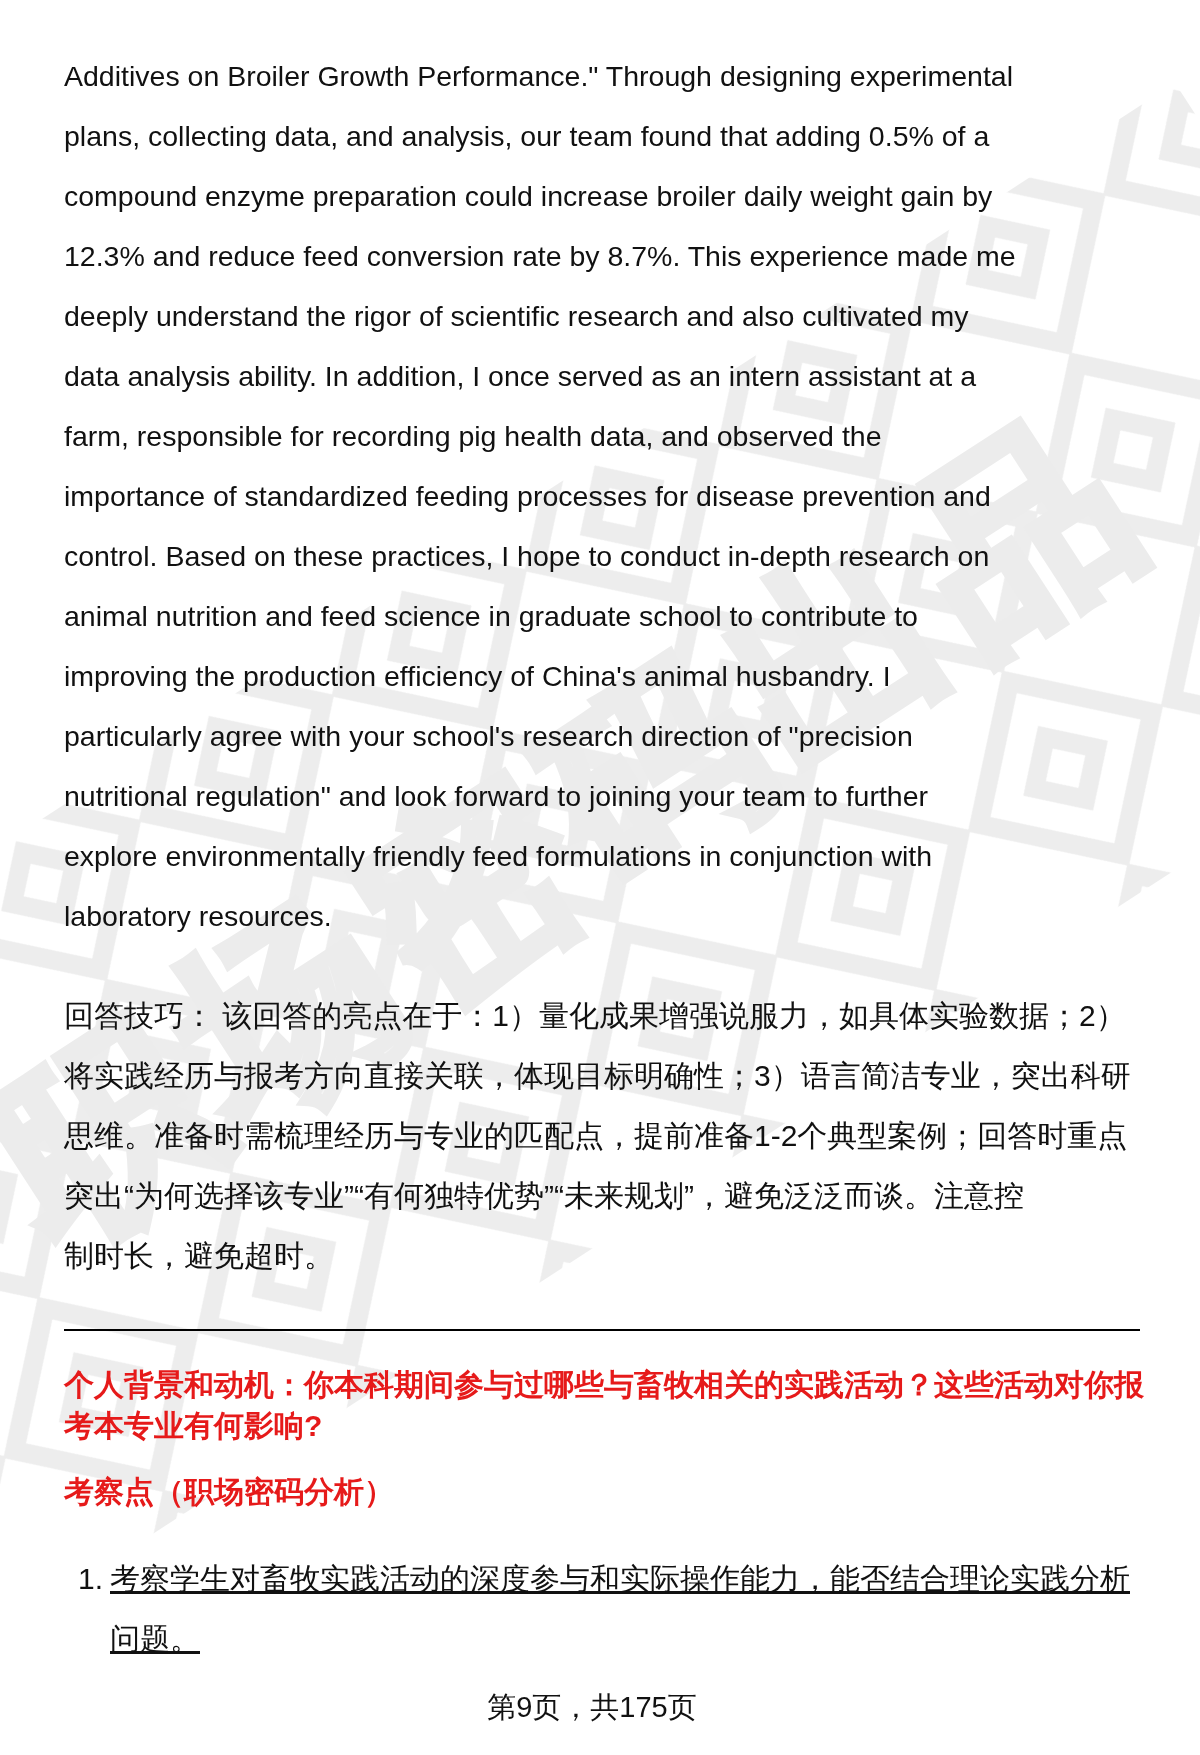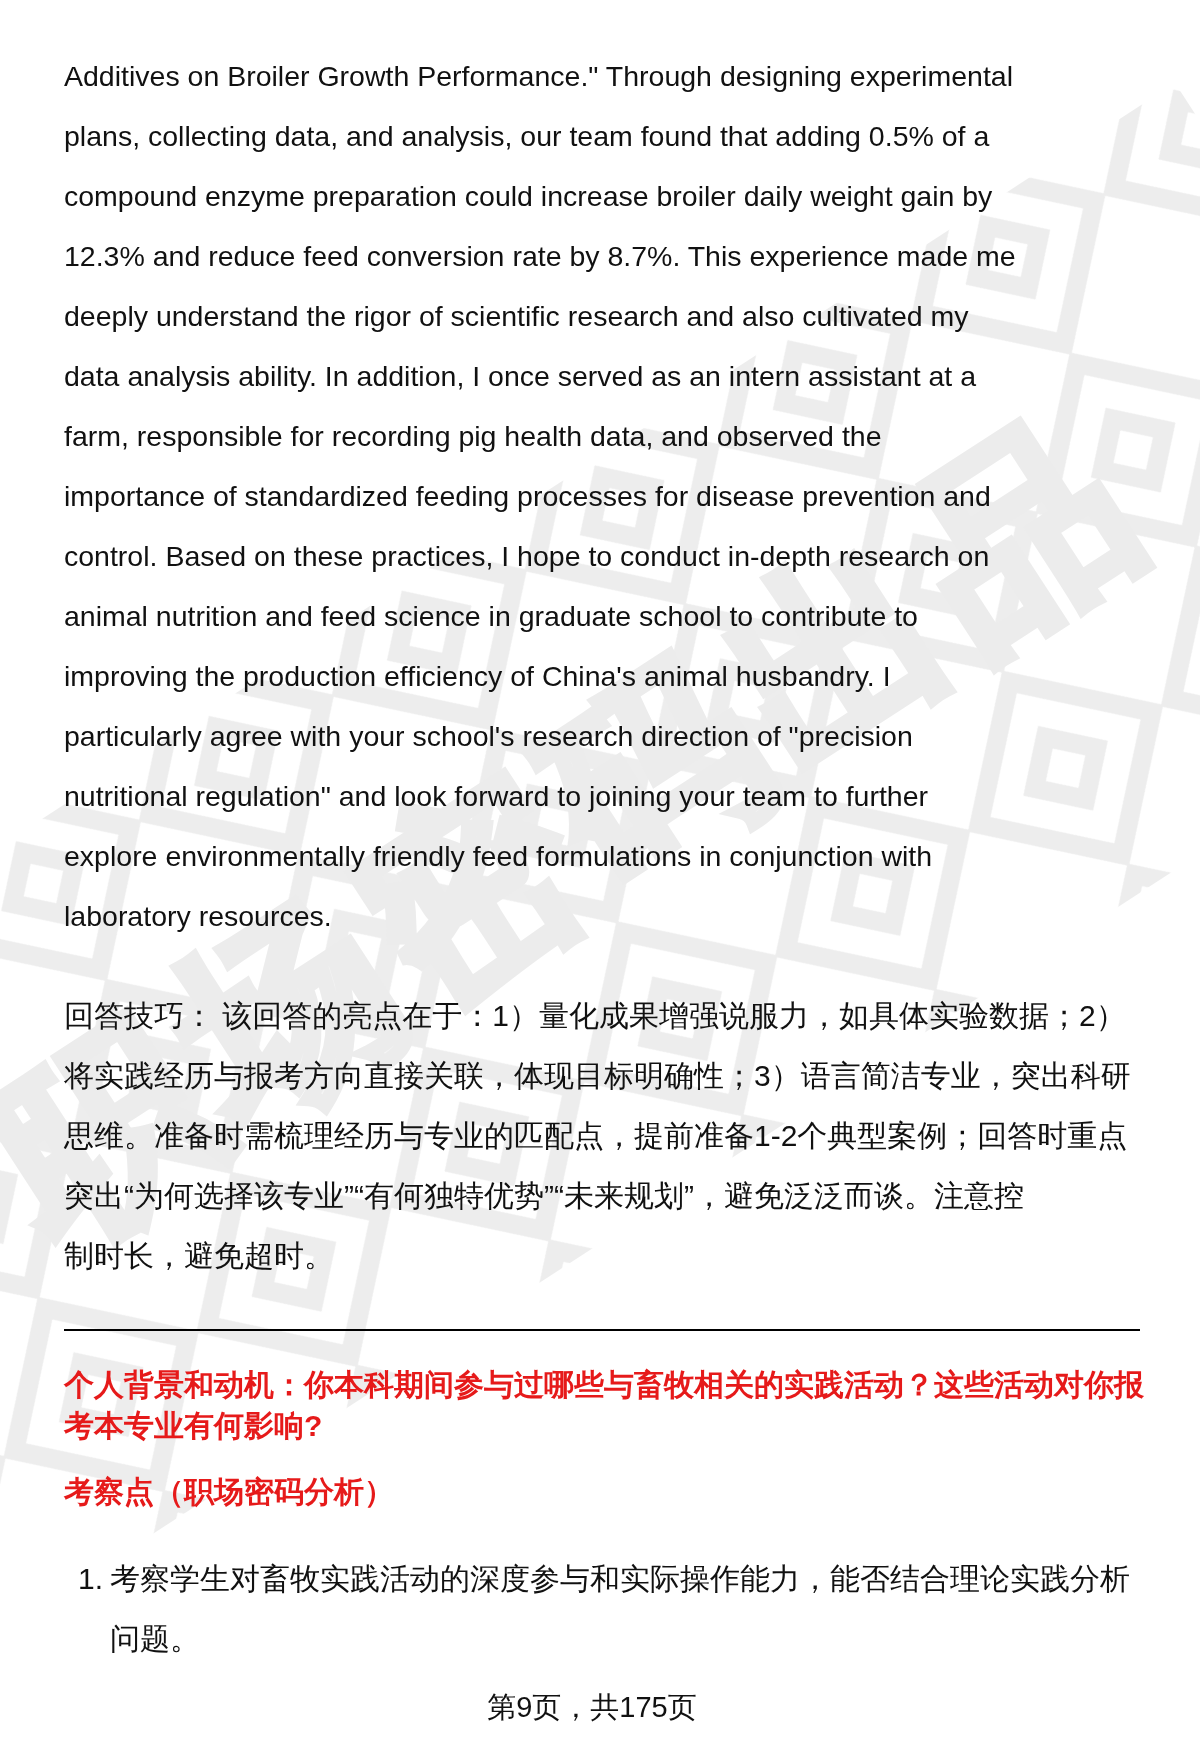--- a/index.html
+++ b/index.html
@@ -85,21 +85,21 @@
   .list-item {
     position:absolute;
     left:78px; top:1549px;
     width:1090px;
     display:flex;
     align-items:flex-start;
     font-size:30px;
     line-height:60px;
   }
   .list-item .marker { width:26px; flex:0 0 auto; margin-right:6px; }
-  .list-item .li-text { white-space:pre-line; }
+  .list-item .li-text { white-space:pre-line;text-decoration:underline; }
 
   .footer {
     position:absolute;
     left:0; right:16px; top:1689px;
     text-align:center;
     font-size:29px;
     line-height:36px;
     color:#111111;
   }
 </style>

